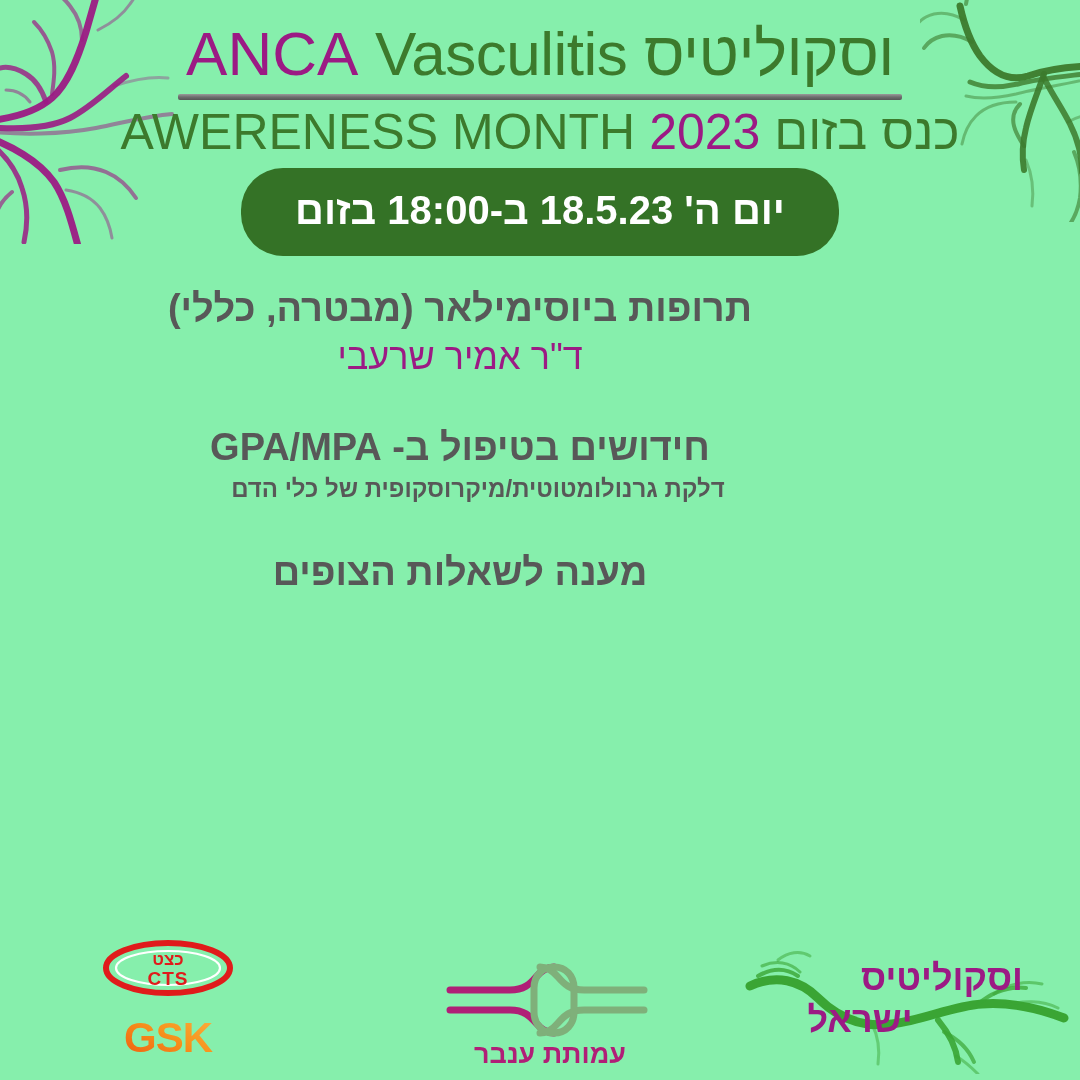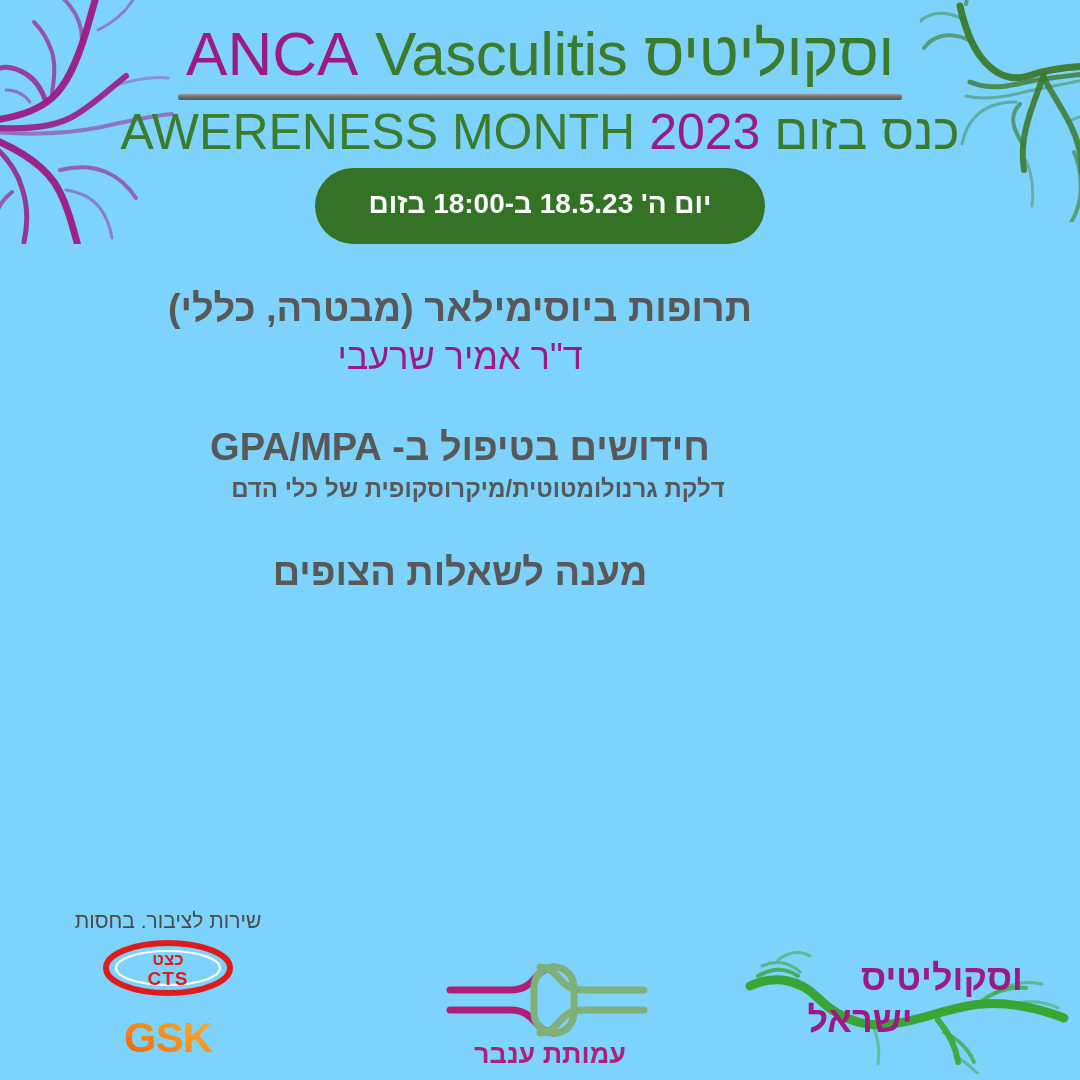--- a/index.html
+++ b/index.html
@@ -13,21 +13,21 @@
     height: 1080px;
     font-family: "Liberation Sans", "DejaVu Sans", sans-serif;
     overflow: hidden;
     position: relative;
   }
 
   .poster {
     position: relative;
     width: 1080px;
     height: 1080px;
-    background: #7dd3fc;
+    background: #86efac;
     overflow: hidden;
   }
 
   
   .vessel {
     position: absolute;
     pointer-events: none;
   }
   .vessel-left  { left: -14px; top: -6px;  width: 190px; height: 250px; }
   .vessel-right { right: -10px; top: -8px; width: 170px; height: 230px; }
@@ -83,21 +83,21 @@
     position: absolute;
     top: 168px;
     left: 0;
     width: 1080px;
     text-align: center;
   }
   .date-badge {
     display: inline-block;
     background: #347226;
     color: #ffffff;
-    font-size: 28px;
+    font-size: 40px;
     font-weight: bold;
     line-height: 1;
     padding: 22px 54px 26px 54px;
     border-radius: 42px;
     direction: rtl;
     white-space: nowrap;
   }
 
   
   .program {
@@ -257,21 +257,20 @@
 
     <div class="section">
       <div class="sec-title">מענה לשאלות הצופים</div>
     </div>
 
   </div>
 
   <div class="footer">
 
     <div class="sponsor-block">
-      <div class="sponsor-caption">שירות לציבור. בחסות</div>
       <div class="sponsor-logos">
 
         <svg class="cts-logo" viewBox="0 0 132 56">
           <ellipse cx="66" cy="28" rx="62" ry="25" fill="none" stroke="#e01b1b" stroke-width="6"></ellipse>
           <ellipse cx="66" cy="28" rx="52" ry="17" fill="none" stroke="#ffffff" stroke-width="2.2"></ellipse>
           <text x="66" y="25" text-anchor="middle" font-family="'Liberation Sans', sans-serif" font-size="17" font-weight="bold" fill="#e01b1b">כצט</text>
           <text x="66" y="45" text-anchor="middle" font-family="'Liberation Sans', sans-serif" font-size="19" font-weight="bold" fill="#e01b1b" letter-spacing="1">CTS</text>
         </svg>
 
         <svg class="gsk-logo" viewBox="0 0 122 50">

